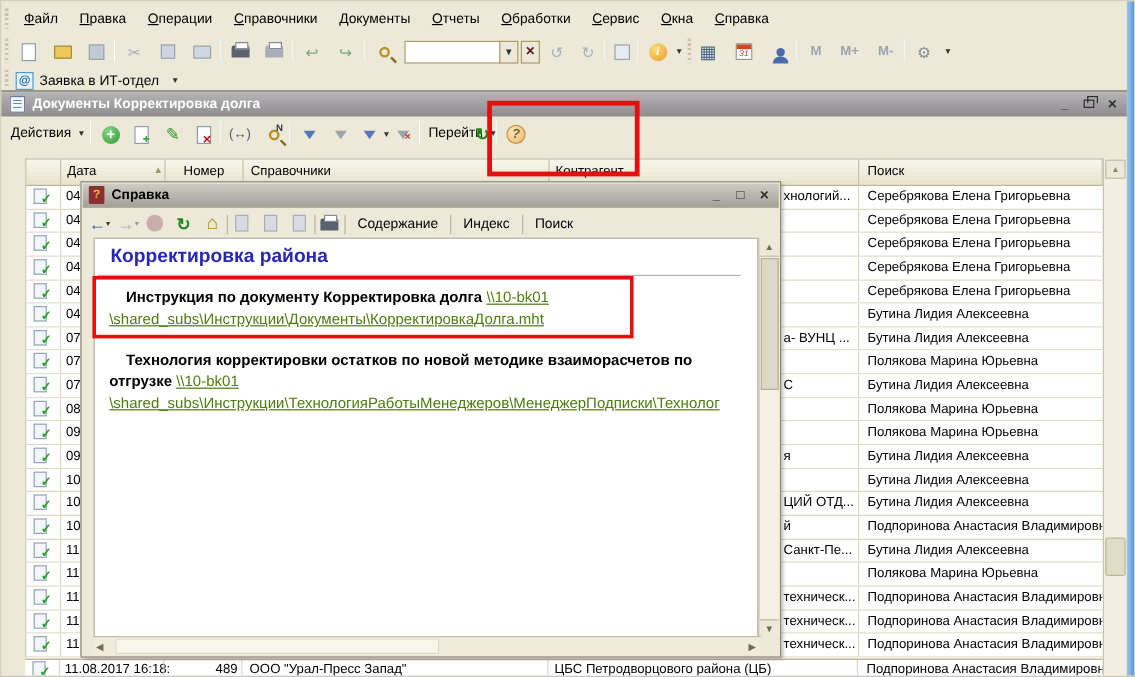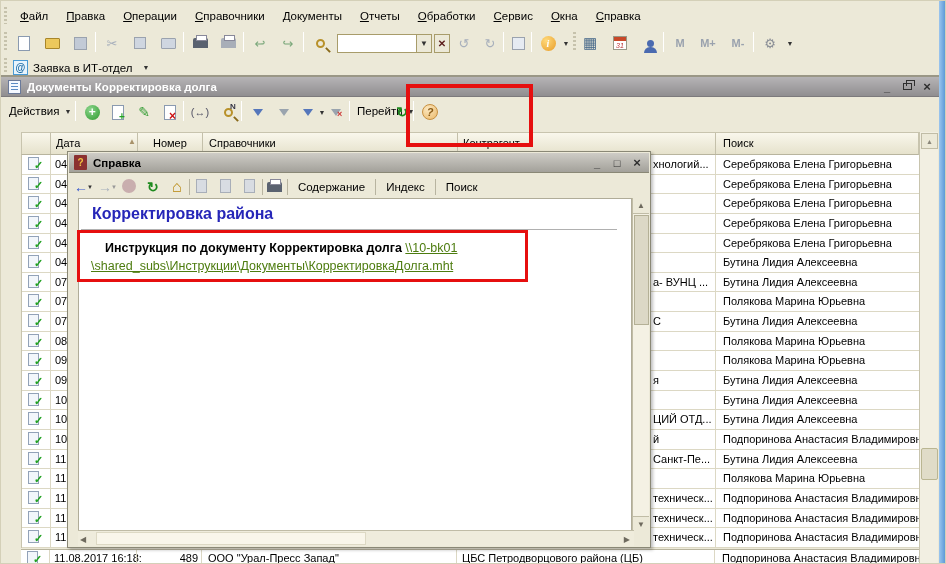--- a/index.html
+++ b/index.html
@@ -583,20 +583,25 @@
       <span class="htab">Поиск</span>
     </div>
     <div class="help-content">
       <div class="h-head">Корректировка района</div>
       <div class="h-rule"></div>
       <div class="hsec" style="top:40px">
         <span class="ttl" style="margin-left:14px">Инструкция по документу Корректировка долга</span>
         <a class="hlink">\\10-bk01</a>
         <a class="hlink l2">\shared_subs\Инструкции\Документы\КорректировкаДолга.mht</a>
       </div>
+      <div class="hsec" style="top:92px">
+        <span class="ttl" style="margin-left:14px">Технология корректировки остатков по новой методике взаиморасчетов по отгрузке</span>
+        <a class="hlink">\\10-bk01</a>
+        <a class="hlink l2">\shared_subs\Инструкции\ТехнологияРаботыМенеджеров\МенеджерПодписки\Технолог</a>
+      </div>
     </div>
     <div class="hsv">
       <div class="chev" style="height:16px;border-bottom:1px solid #c0bca6;background:#ece9d8">▲</div>
       <div style="position:absolute;top:17px;left:1px;width:15px;height:110px;background:#dcd8c6;border:1px solid #b4b096"></div>
       <div class="chev" style="position:absolute;bottom:0;width:100%;height:16px;border-top:1px solid #c0bca6;background:#ece9d8">▼</div>
     </div>
     <div class="hsh">
       <span class="chev" style="position:absolute;left:2px;top:1px">◀</span>
       <span style="position:absolute;left:18px;top:1px;width:270px;height:13px;background:#f9f6ea;border:1px solid #ddd9c4"></span>
       <span class="chev" style="position:absolute;right:4px;top:1px">▶</span>

